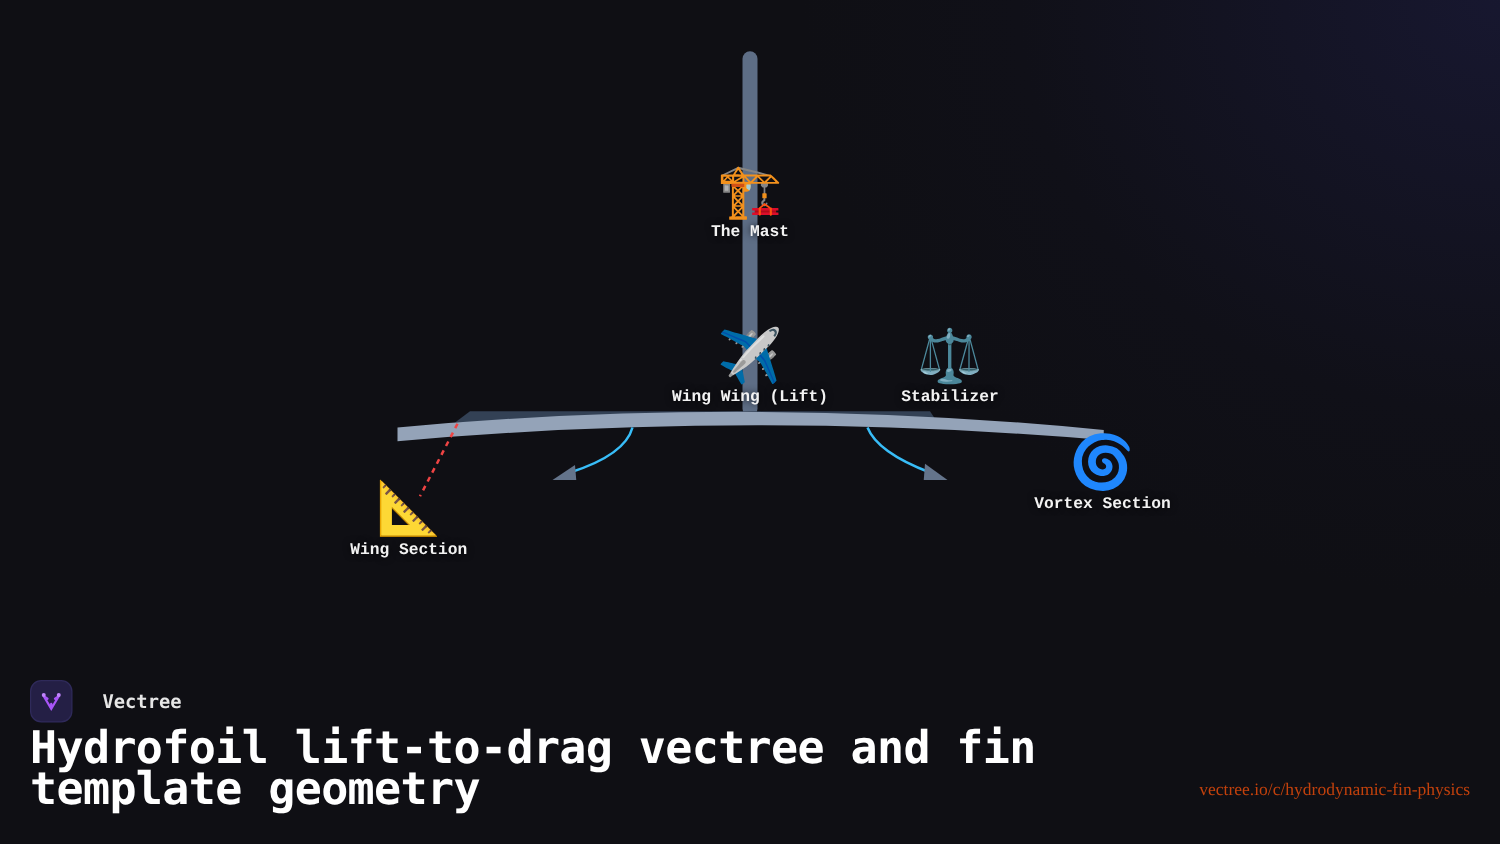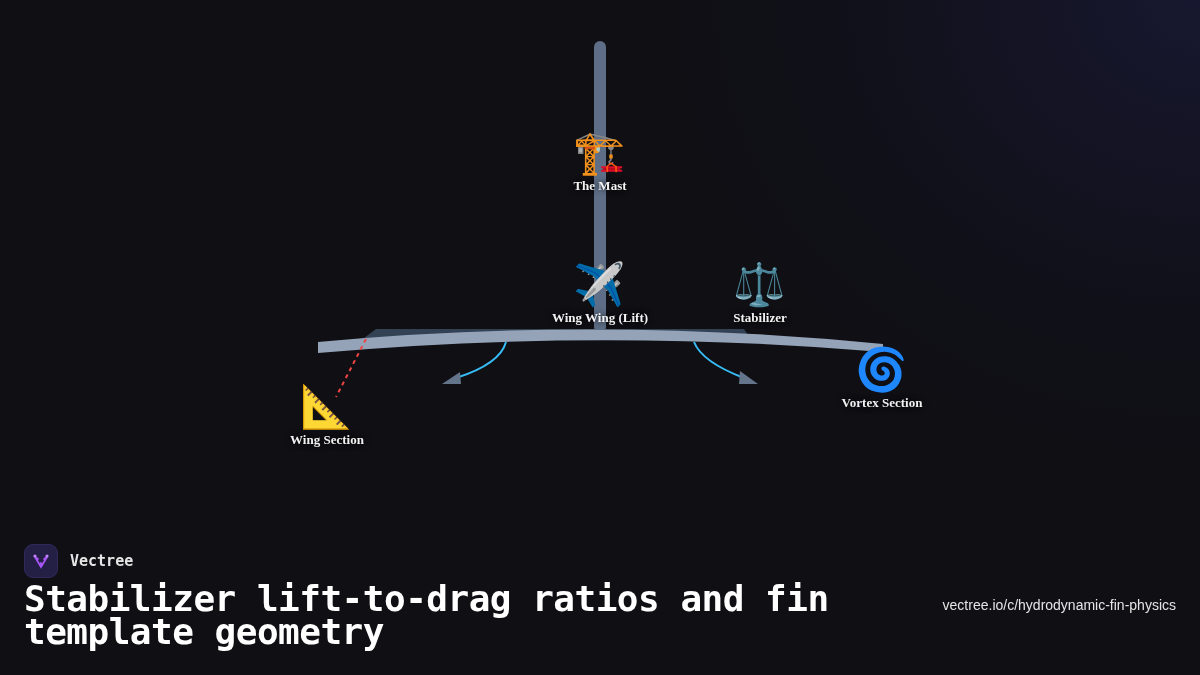--- a/index.html
+++ b/index.html
@@ -36,35 +36,35 @@
       flex-direction: column;
       align-items: center;
     }
     .node .emoji {
       font-size: 42px;
       line-height: 46px;
       height: 46px;
       font-family: "DejaVu Sans", sans-serif;
     }
     .node .label {
-      font-family: Liberation Serif, serif;
+      font-family: Liberation Mono, monospace;
       font-weight: bold;
       font-size: 13px;
       color: #f2f2f2;
       white-space: nowrap;
       margin-top: 2px;
       text-shadow: 0 0 6px rgba(0,0,0,0.8);
     }
     .brand {
       position: absolute;
       left: 24px;
       top: 544px;
       display: flex;
       align-items: center;
-      gap: 12px;
+      gap: 24px;
     }
     .brand-logo {
       width: 34px;
       height: 34px;
       border-radius: 9px;
       background: #241f45;
       border: 1px solid #2f2a5a;
       box-sizing: border-box;
       display: flex;
       align-items: center;
@@ -85,24 +85,24 @@
       font-weight: bold;
       font-size: 36px;
       line-height: 33px;
       color: #ffffff;
       margin: 0;
       letter-spacing: -0.5px;
     }
     .url {
       position: absolute;
       right: 24px;
-      top: 597px;
-      font-family: Liberation Sans, sans-serif;
+      top: 625px;
+      font-family: Liberation Serif, serif;
       font-size: 14px;
-      color: #e5e5e5;
+      color: #c2410c;
     }
   </style>
 </head>
 <body>
 
 <div class="bg-glow"></div>
 
 <svg class="diagram" viewBox="0 0 1200 675" xmlns="http://www.w3.org/2000/svg">
 
   <rect x="594" y="41" width="12" height="292" rx="6" fill="#5e6e86"></rect>
@@ -149,15 +149,15 @@
   <div class="brand-logo">
     <svg width="20" height="20" viewBox="0 0 20 20">
       <path d="M4,6 L10,16 L16,6 M10,16 L10,12 M4,6 L7,8 M16,6 L13,8" stroke="#a855f7" stroke-width="1.8" fill="none" stroke-linecap="round"></path>
       <circle cx="4" cy="5" r="1.6" fill="#c084fc"></circle>
       <circle cx="16" cy="5" r="1.6" fill="#c084fc"></circle>
     </svg>
   </div>
   <span class="brand-name">Vectree</span>
 </div>
 
-<h1 class="title">Stabilizer lift-to-drag ratios and fin template geometry</h1>
+<h1 class="title">Hydrofoil lift-to-drag vectree and fin template geometry</h1>
 
 <div class="url">vectree.io/c/hydrodynamic-fin-physics</div>
 
 </body></html>

